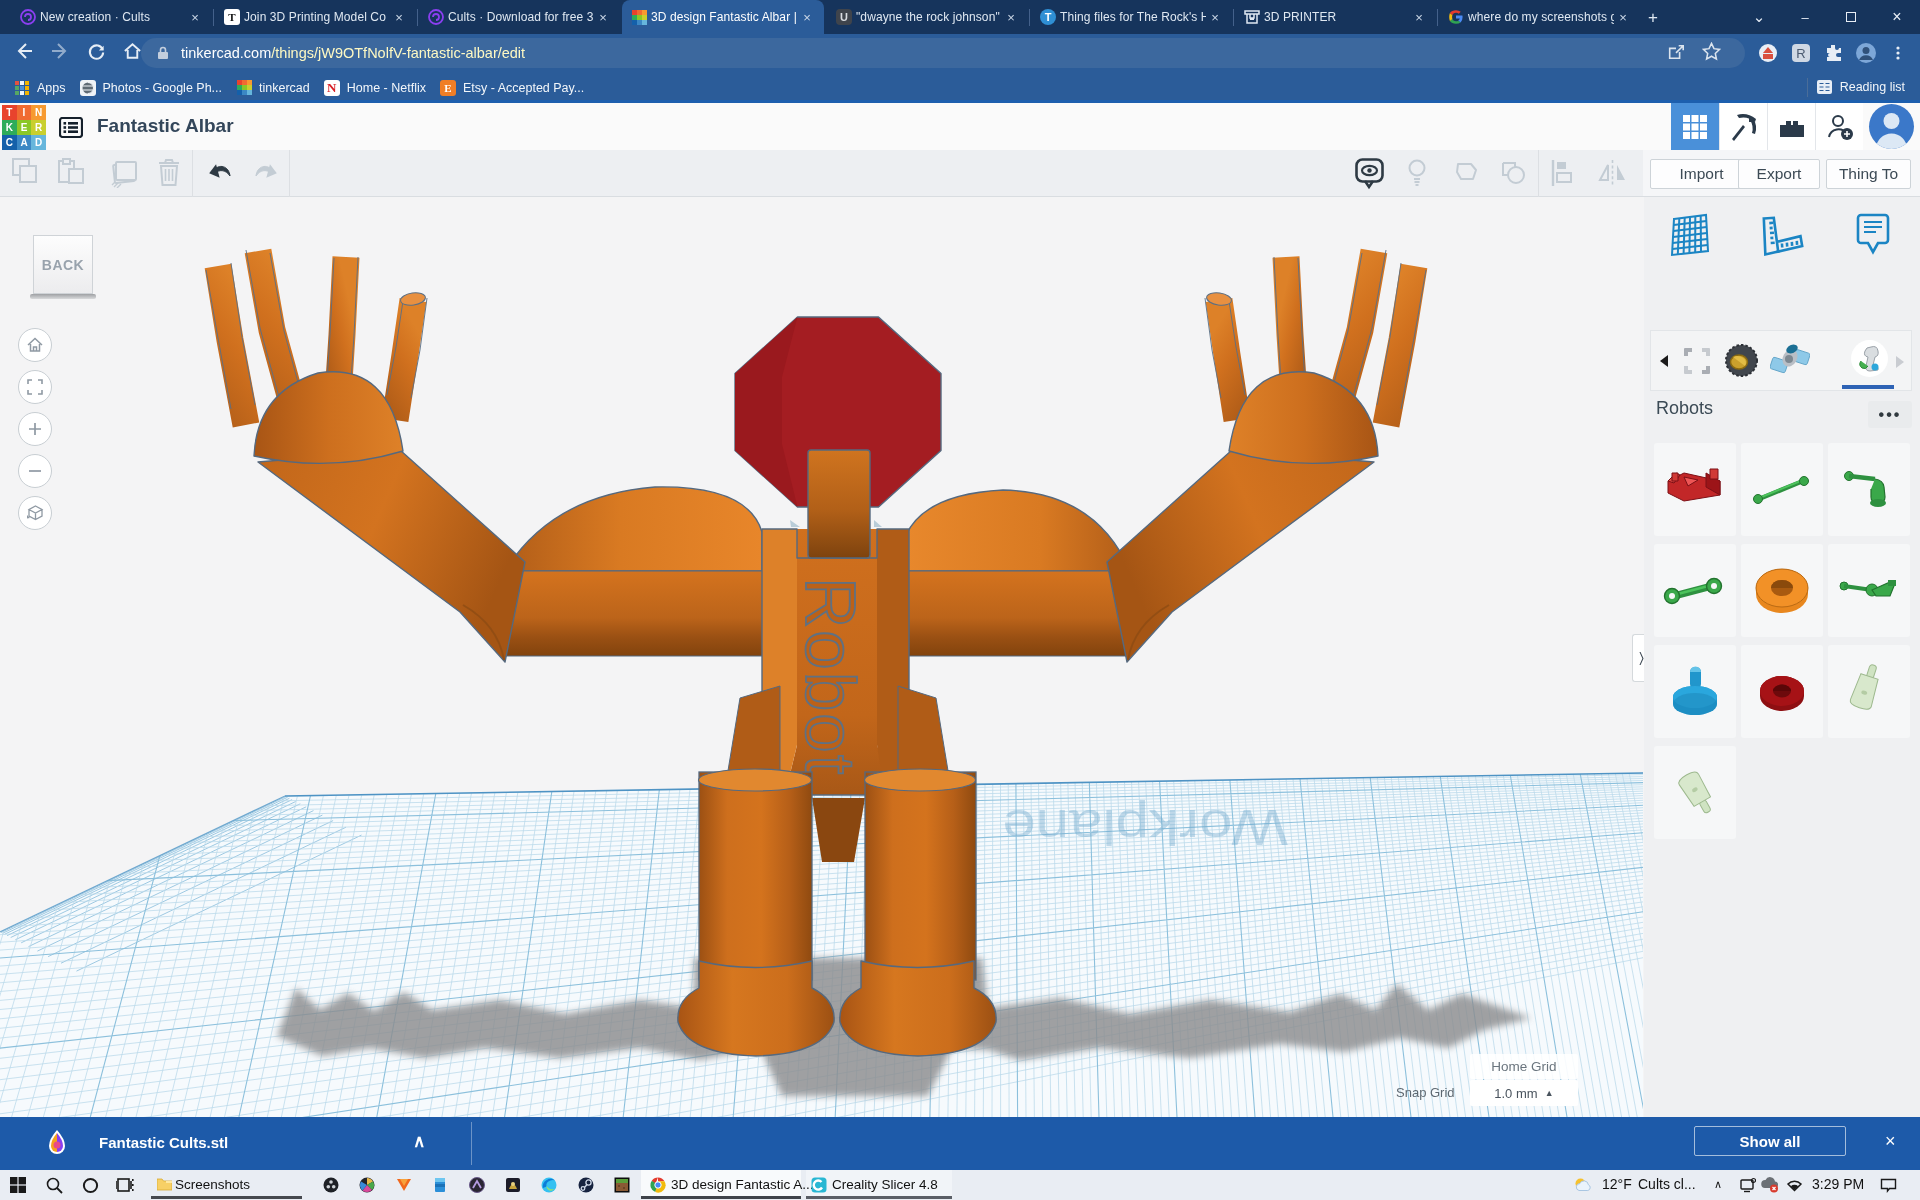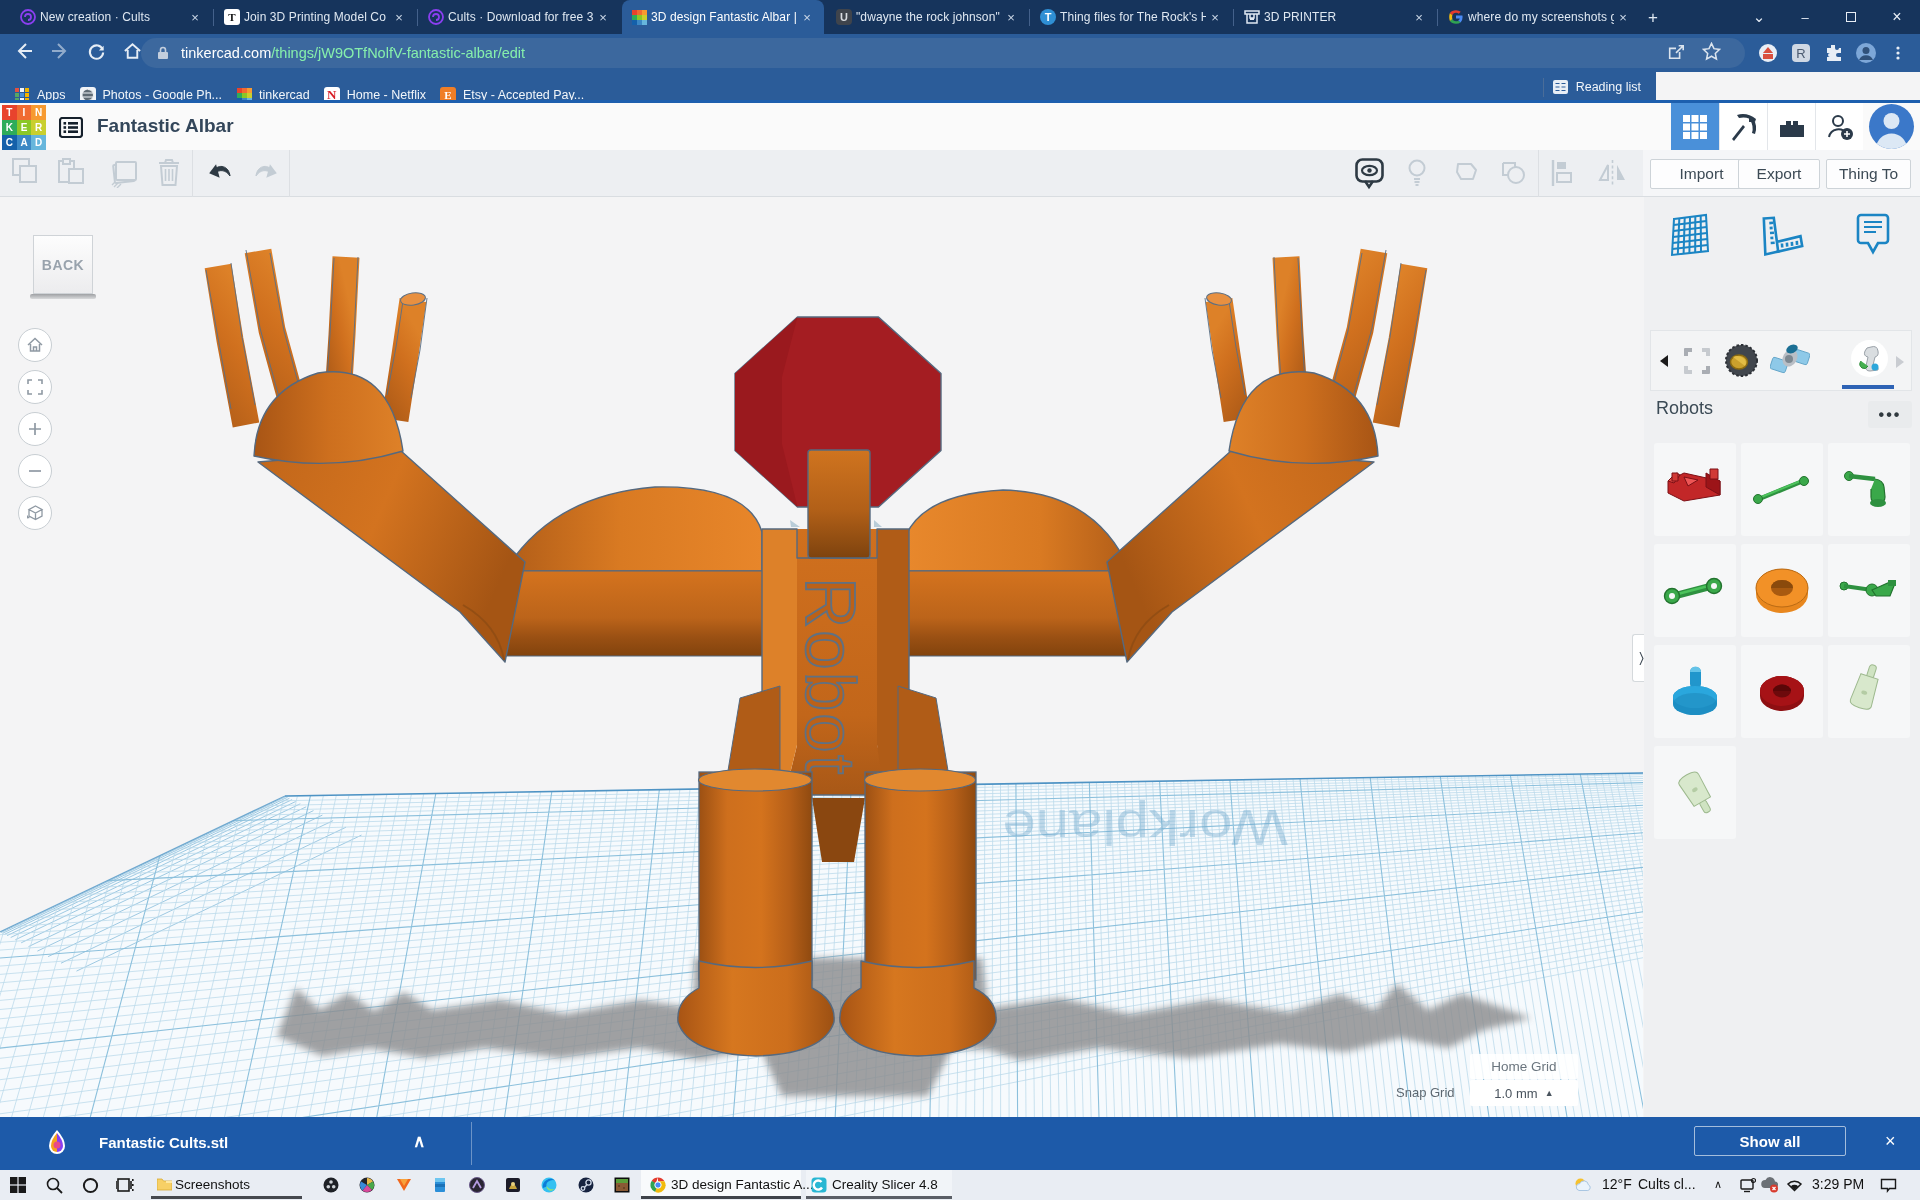--- a/index.html
+++ b/index.html
@@ -12,21 +12,21 @@
 .tab .ttl{flex:1;white-space:nowrap;overflow:hidden;margin-left:4px;letter-spacing:.1px}
 .tab .tx{color:#cdd9e8;font-size:13px;width:18px;text-align:center;flex:none}
 .tab.active{background:#2b5c99;border-radius:8px 8px 0 0;color:#fff}
 .tsep{position:absolute;top:9px;width:1px;height:17px;background:#44618b}
 .fav{width:16px;height:16px;flex:none;border-radius:3px;display:flex;align-items:center;justify-content:center;font-size:11px;font-weight:bold}
 #wbtns{position:absolute;right:0;top:0;height:34px;display:flex;align-items:center;color:#e8eef6}
 #wbtns div{width:46px;text-align:center;font-size:13px}
 #navbar{left:0;top:34px;width:1920px;height:38px;background:#2b5c99;display:flex;align-items:center}
 .nico{color:#e6edf5;width:36px;text-align:center;flex:none}
 #pill{position:absolute;left:141px;top:38px;width:1604px;height:30px;background:#3c689e;border-radius:15px;display:flex;align-items:center;color:#fff;font-size:14.5px}
-#bookbar{left:0;top:72px;width:1656px;height:31px;background:#2b5c99;display:flex;align-items:flex-end;color:#f2f6fa;font-size:12.5px}
+#bookbar{left:0;top:72px;width:1920px;height:31px;background:#2b5c99;display:flex;align-items:center;color:#f2f6fa;font-size:12.5px}
 .bm{display:flex;align-items:center;margin-left:14px;white-space:nowrap}
 .bm .bico{width:16px;height:16px;margin-right:7px;border-radius:3px;flex:none;display:flex;align-items:center;justify-content:center;font-size:11px;font-weight:bold}
 #blueline{left:0;top:100px;width:1920px;height:3px;background:#1d5fae}
 
 #tkhead{left:0;top:103px;width:1920px;height:47px;background:#fafafa}
 #tklogo{position:absolute;left:2px;top:2px;width:44px;height:45px;display:grid;grid-template-columns:1fr 1fr 1fr;grid-template-rows:1fr 1fr 1fr}
 #tklogo div{display:flex;align-items:center;justify-content:center;color:#fff;font-weight:bold;font-size:10px;font-family:"Liberation Sans",sans-serif}
 #tktitle{position:absolute;left:97px;top:12px;font-size:19px;font-weight:700;color:#33465a}
 .hbtn{position:absolute;top:0;width:48px;height:47px;background:#fff;display:flex;align-items:center;justify-content:center}
 
@@ -155,21 +155,21 @@
 <div class="nico"><svg width="21" height="20" viewBox="0 0 22 20">
           <path d="M3 10 L11 3 L19 10 M6 9 L6 17 L16 17 L16 9" stroke="#e6edf5" stroke-width="2" fill="none"></path>
         </svg></div>
 </div>
 <div class="abs" id="pill">
 <svg width="12" height="14" viewBox="0 0 12 14" style="margin-left:16px">
         <rect x="1" y="6" width="10" height="7" rx="1" fill="#c3cedd"></rect>
         <path d="M3.5 6 V4 a2.5 2.5 0 0 1 5 0 V6" stroke="#c3cedd" stroke-width="1.6" fill="none"></path>
       </svg>
 <span style="margin-left:12px;color:#fff">tinkercad.com</span>
-      <span style="color:#86efac">/things/jW9OTfNolfV-fantastic-albar/edit</span>
+      <span style="color:#fef9c3">/things/jW9OTfNolfV-fantastic-albar/edit</span>
 <span style="position:absolute;right:60px"><svg width="18" height="18" viewBox="0 0 20 20">
           <path d="M13 3 h5 v5 M18 3 L10 11" stroke="#dbe4ee" stroke-width="1.8" fill="none"></path>
           <path d="M14 10 v7 h-11 v-11 h7" stroke="#dbe4ee" stroke-width="1.8" fill="none"></path>
         </svg></span>
 <span style="position:absolute;right:24px"><svg width="19" height="19" viewBox="0 0 20 20">
           <path d="M10 1.5 L12.6 7 L18.5 7.8 L14 12 L15.2 18 L10 15 L4.8 18 L6 12 L1.5 7.8 L7.4 7 Z" stroke="#dbe4ee" stroke-width="1.6" fill="none"></path>
         </svg></span>
 </div>
 <div class="abs" style="left:1752px;top:38px;width:160px;height:30px;display:flex;align-items:center;justify-content:space-around">
 <svg width="20" height="20" viewBox="0 0 20 20">

